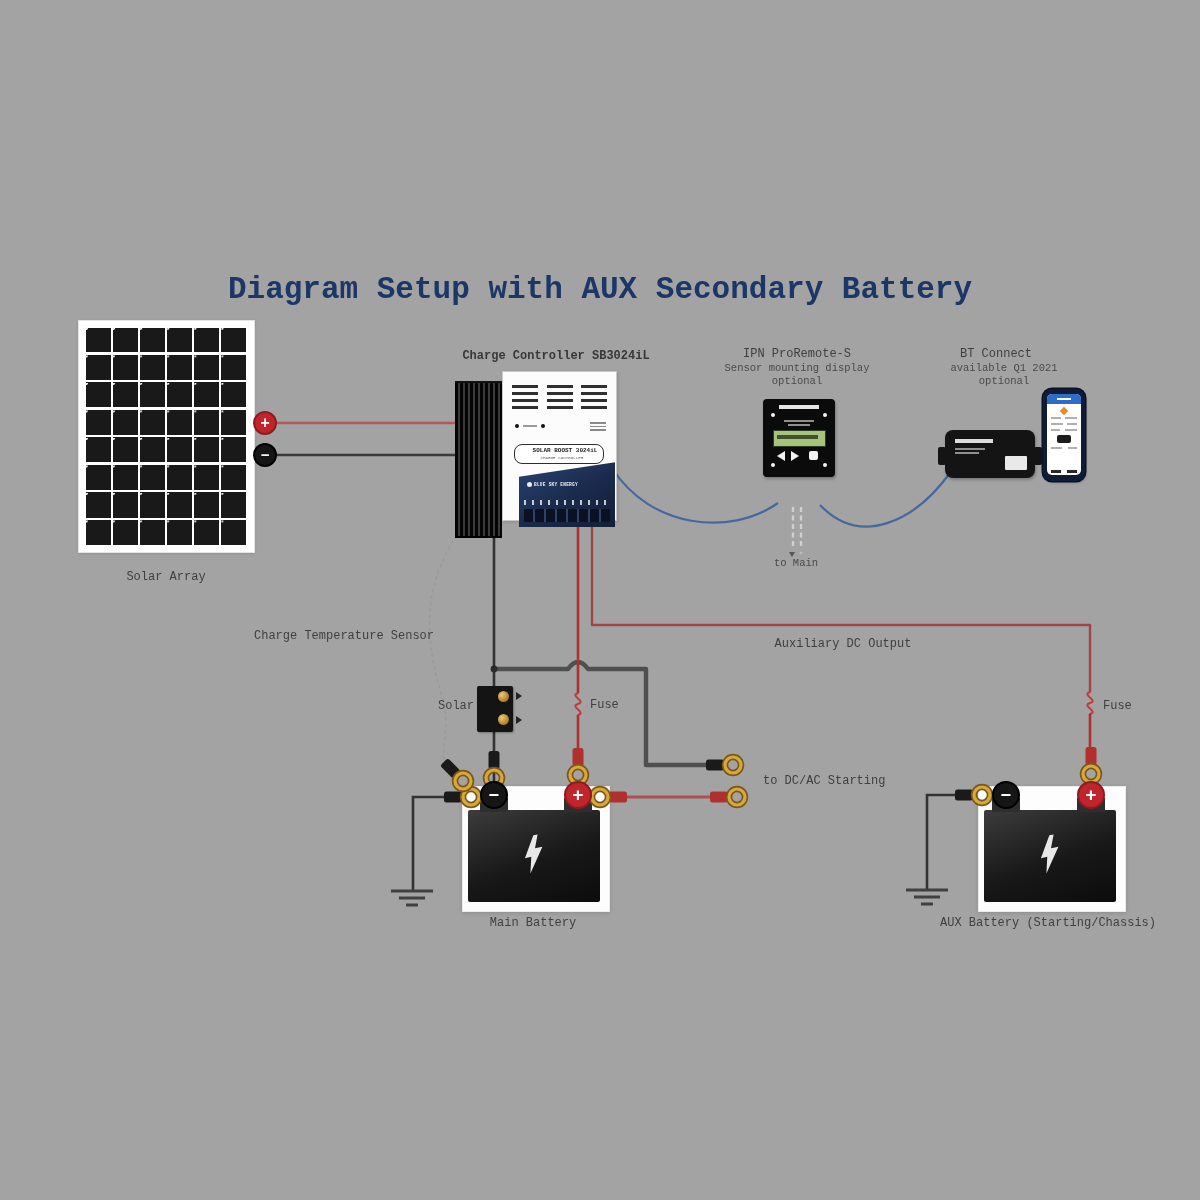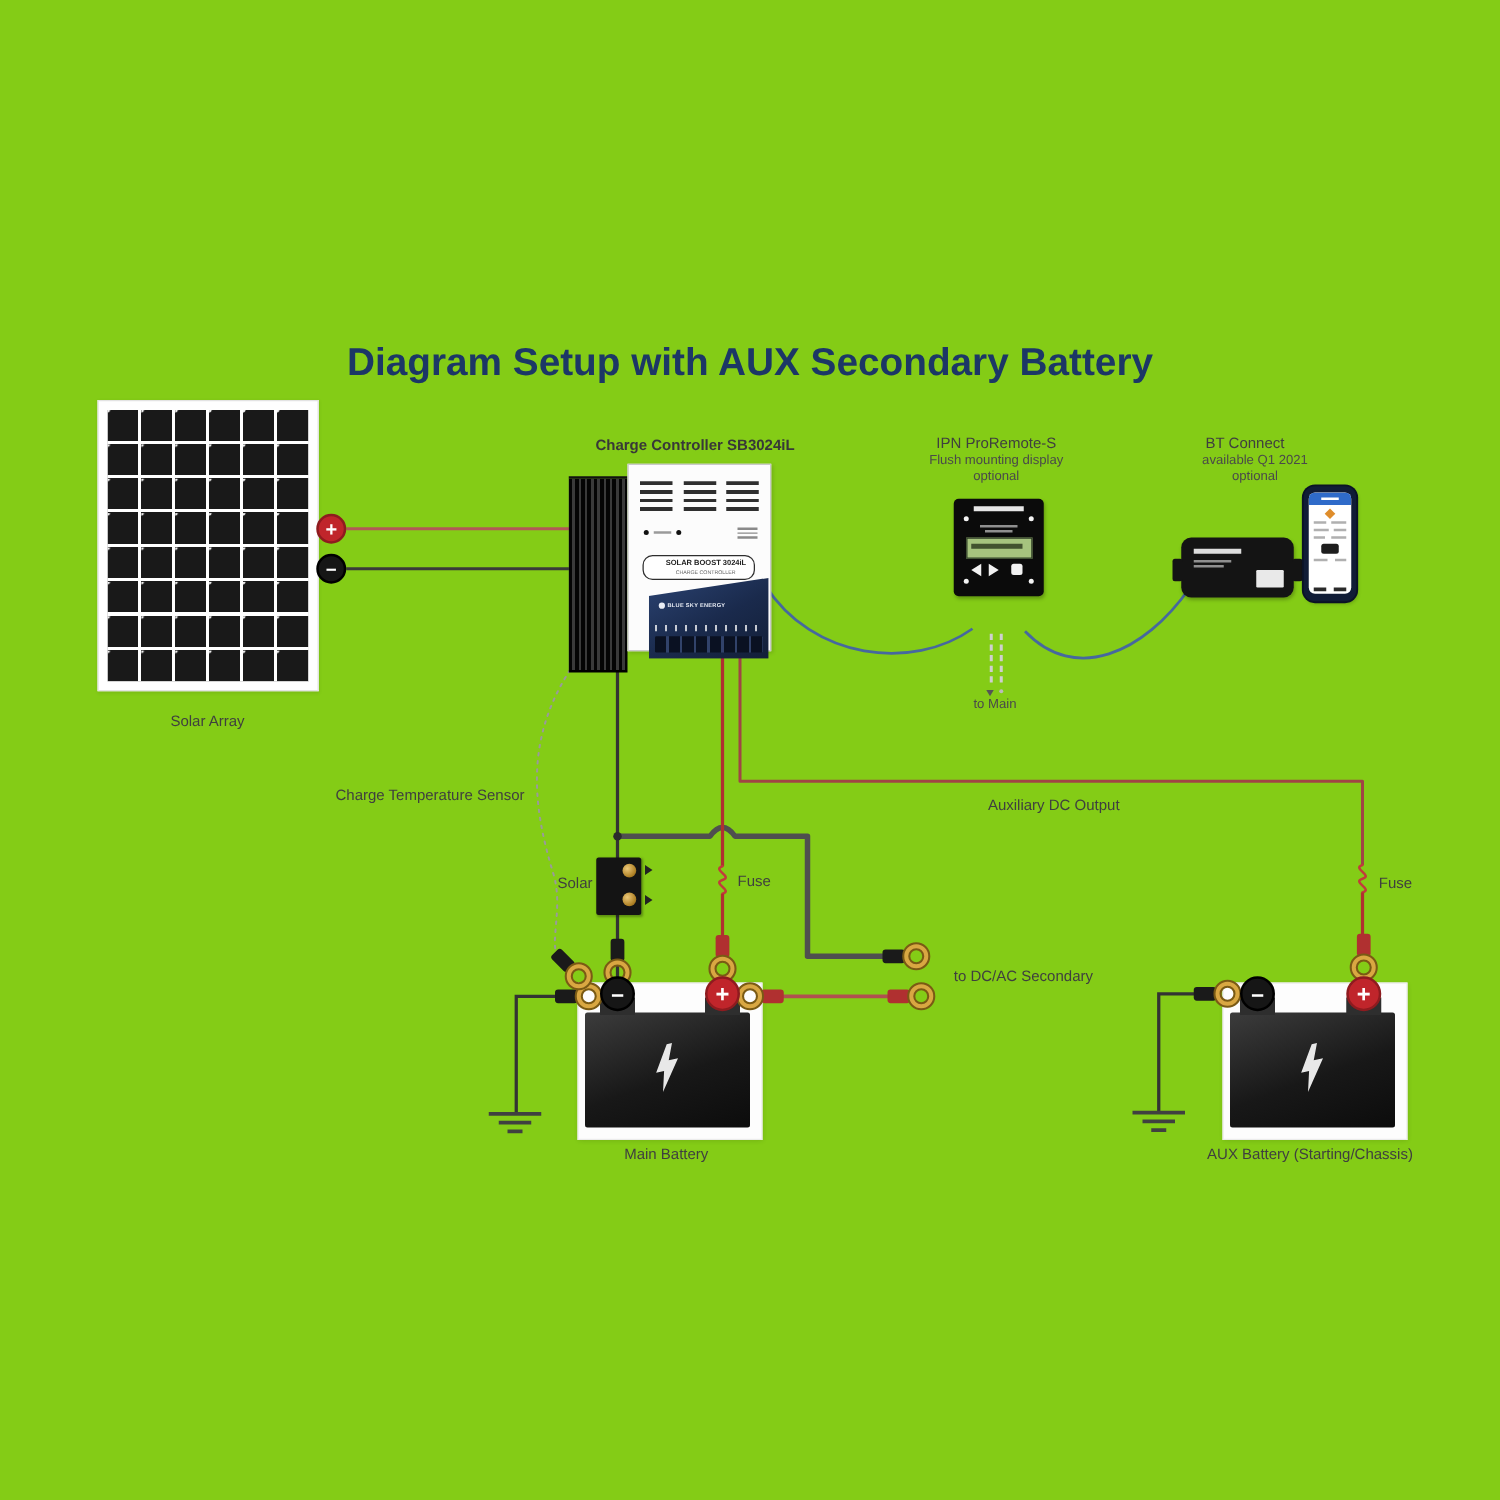--- a/index.html
+++ b/index.html
@@ -1,17 +1,17 @@
 <!DOCTYPE html>
 <html><head>
 <meta charset="utf-8">
 <style>
   html,body{margin:0;padding:0;background:#fff;}
-  .canvas{position:relative;width:1200px;height:1200px;background:#84cc16;overflow:hidden;
-          font-family:Liberation Sans, sans-serif;}
+  .canvas{position:relative;width:1200px;height:1200px;background:#a3a3a3;overflow:hidden;
+          font-family:Liberation Mono, monospace;}
   svg.layer{position:absolute;left:0;top:0;z-index:1;}
   svg.layer.top{z-index:3;}
   .comp{position:absolute;z-index:2;}
   .title{position:absolute;left:600px;top:272px;transform:translateX(-50%);
          font-size:31px;font-weight:600;color:#1c3766;white-space:nowrap;z-index:4;}
   .lbl{position:absolute;font-size:12px;color:#3f3f3f;white-space:nowrap;
        transform:translateX(-50%);z-index:4;}
   .lbl.sm{font-size:10.5px;color:#4a4a4a;}
   .lbl.bold{font-weight:600;color:#383838;}
   .lbl.left{transform:none;}
@@ -180,21 +180,21 @@
       <div class="bplogo">
         <span class="c"></span>
         <span class="t">BLUE SKY ENERGY</span>
       </div>
       <div class="tstrip2"></div>
       <div class="tstrip"></div>
     </div>
   </div>
 
   <div class="lbl" style="left:797px;top:347px;">IPN ProRemote-S</div>
-  <div class="lbl sm" style="left:797px;top:362px;">Flush mounting display</div>
+  <div class="lbl sm" style="left:797px;top:362px;">Sensor mounting display</div>
   <div class="lbl sm" style="left:797px;top:375px;">optional</div>
   <div class="comp remote">
     <div class="wbar" style="left:16px;top:6px;width:40px;height:4px;"></div>
     <div class="dot" style="left:8px;top:14px;"></div>
     <div class="dot" style="left:60px;top:14px;"></div>
     <div class="dot" style="left:8px;top:64px;"></div>
     <div class="dot" style="left:60px;top:64px;"></div>
     <div class="gbar" style="left:21px;top:21px;width:30px;height:2px;"></div>
     <div class="gbar" style="left:25px;top:25px;width:22px;height:2px;"></div>
     <div class="lcd">
@@ -253,21 +253,21 @@
     <div class="sbolt" style="right:4px;bottom:7px;"></div>
     <div class="sarrow" style="top:6px;"></div>
     <div class="sarrow" style="bottom:8px;"></div>
   </div>
 
   <div class="lbl left" style="left:590px;top:698px;">Fuse</div>
   <div class="lbl left" style="left:1103px;top:699px;">Fuse</div>
   <div class="lbl sm" style="left:796px;top:557px;">to Main</div>
   <div class="lbl" style="left:344px;top:629px;">Charge Temperature Sensor</div>
   <div class="lbl" style="left:843px;top:637px;">Auxiliary DC Output</div>
-  <div class="lbl left" style="left:763px;top:774px;">to DC/AC Secondary</div>
+  <div class="lbl left" style="left:763px;top:774px;">to DC/AC Starting</div>
 
   <div class="comp bplate" style="left:462px;top:786px;width:146px;height:124px;"></div>
   <div class="comp bbody" style="left:468px;top:810px;width:132px;height:92px;">
     <svg class="boltsvg" width="26" height="40" viewBox="0 0 24 36">
       <path d="M15,1 L3,20 L9,20 L5,35 L21,13 L14,13 L19,1 Z" fill="#e8e8e8"></path>
     </svg>
   </div>
   <div class="lbl" style="left:533px;top:916px;">Main Battery</div>
 
   <div class="comp bplate" style="left:978px;top:786px;width:146px;height:124px;"></div>

